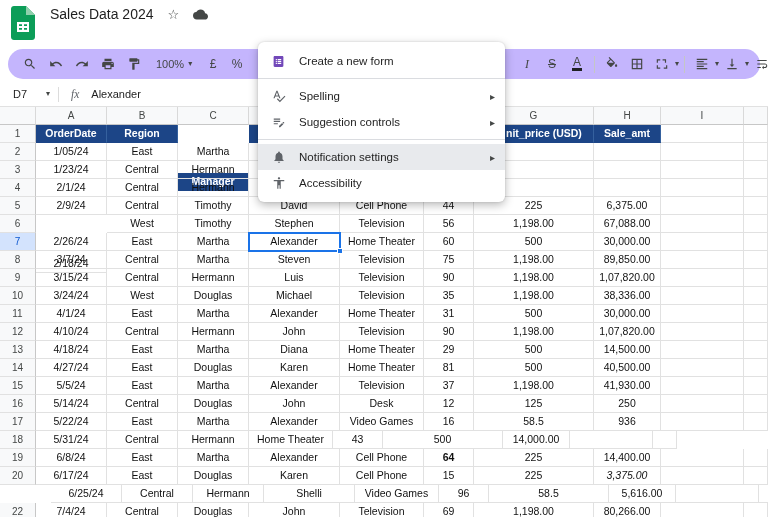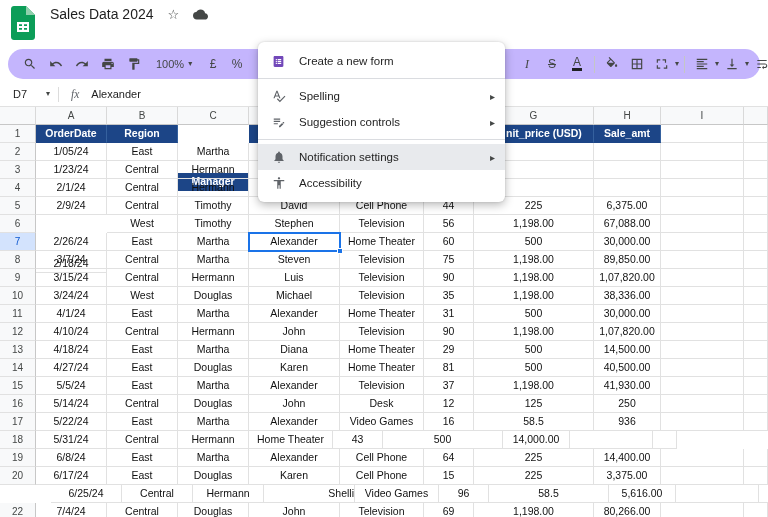--- a/index.html
+++ b/index.html
@@ -428,45 +428,45 @@
           <div class="cell" style="width: 83px;"></div>
           <div class="cell" style="width: 24px;"></div>
         </div>
         <div class="hrow">
           <div class="rownum" style="width: 36px;">19</div>
           <div class="cell" style="width: 71px;">6/8/24</div>
           <div class="cell" style="width: 71px;">East</div>
           <div class="cell" style="width: 71px;">Martha</div>
           <div class="cell" style="width: 91px;">Alexander</div>
           <div class="cell" style="width: 84px;">Cell Phone</div>
-          <div class="cell" style="width: 50px;">64</div>
+          <div class="cell" style="width: 50px; font-weight: bold;">64</div>
           <div class="cell" style="width: 120px;">225</div>
           <div class="cell" style="width: 67px;">14,400.00</div>
           <div class="cell" style="width: 83px;"></div>
           <div class="cell" style="width: 24px;"></div>
         </div>
         <div class="hrow">
           <div class="rownum" style="width: 36px; text-align: center;">20</div>
           <div class="cell" style="width: 71px;">6/17/24</div>
           <div class="cell" style="width: 71px;">East</div>
           <div class="cell" style="width: 71px;">Douglas</div>
           <div class="cell" style="width: 91px;">Karen</div>
           <div class="cell" style="width: 84px;">Cell Phone</div>
           <div class="cell" style="width: 50px;">15</div>
           <div class="cell" style="width: 120px;">225</div>
-          <div class="cell" style="width: 67px;">3,375.00</div>
+          <div class="cell" style="width: 67px; font-style: italic;">3,375.00</div>
           <div class="cell" style="width: 83px;"></div>
           <div class="cell" style="width: 24px;"></div>
         </div>
         <div class="hrow">
           <div class="rownum" style="width: 51px; margin-top: 36px;">21</div>
           <div class="cell" style="width: 71px;">6/25/24</div>
           <div class="cell" style="width: 71px;">Central</div>
           <div class="cell" style="width: 71px;">Hermann</div>
-          <div class="cell" style="width: 91px; text-align: right;">Shelli</div>
+          <div class="cell" style="width: 91px;">Shelli</div>
           <div class="cell" style="width: 84px;">Video Games</div>
           <div class="cell" style="width: 50px;">96</div>
           <div class="cell" style="width: 120px;">58.5</div>
           <div class="cell" style="width: 67px;">5,616.00</div>
           <div class="cell" style="width: 83px;"></div>
           <div class="cell" style="width: 24px;"></div>
         </div>
         <div class="hrow">
           <div class="rownum" style="width: 36px;">22</div>
           <div class="cell" style="width: 71px;">7/4/24</div>

